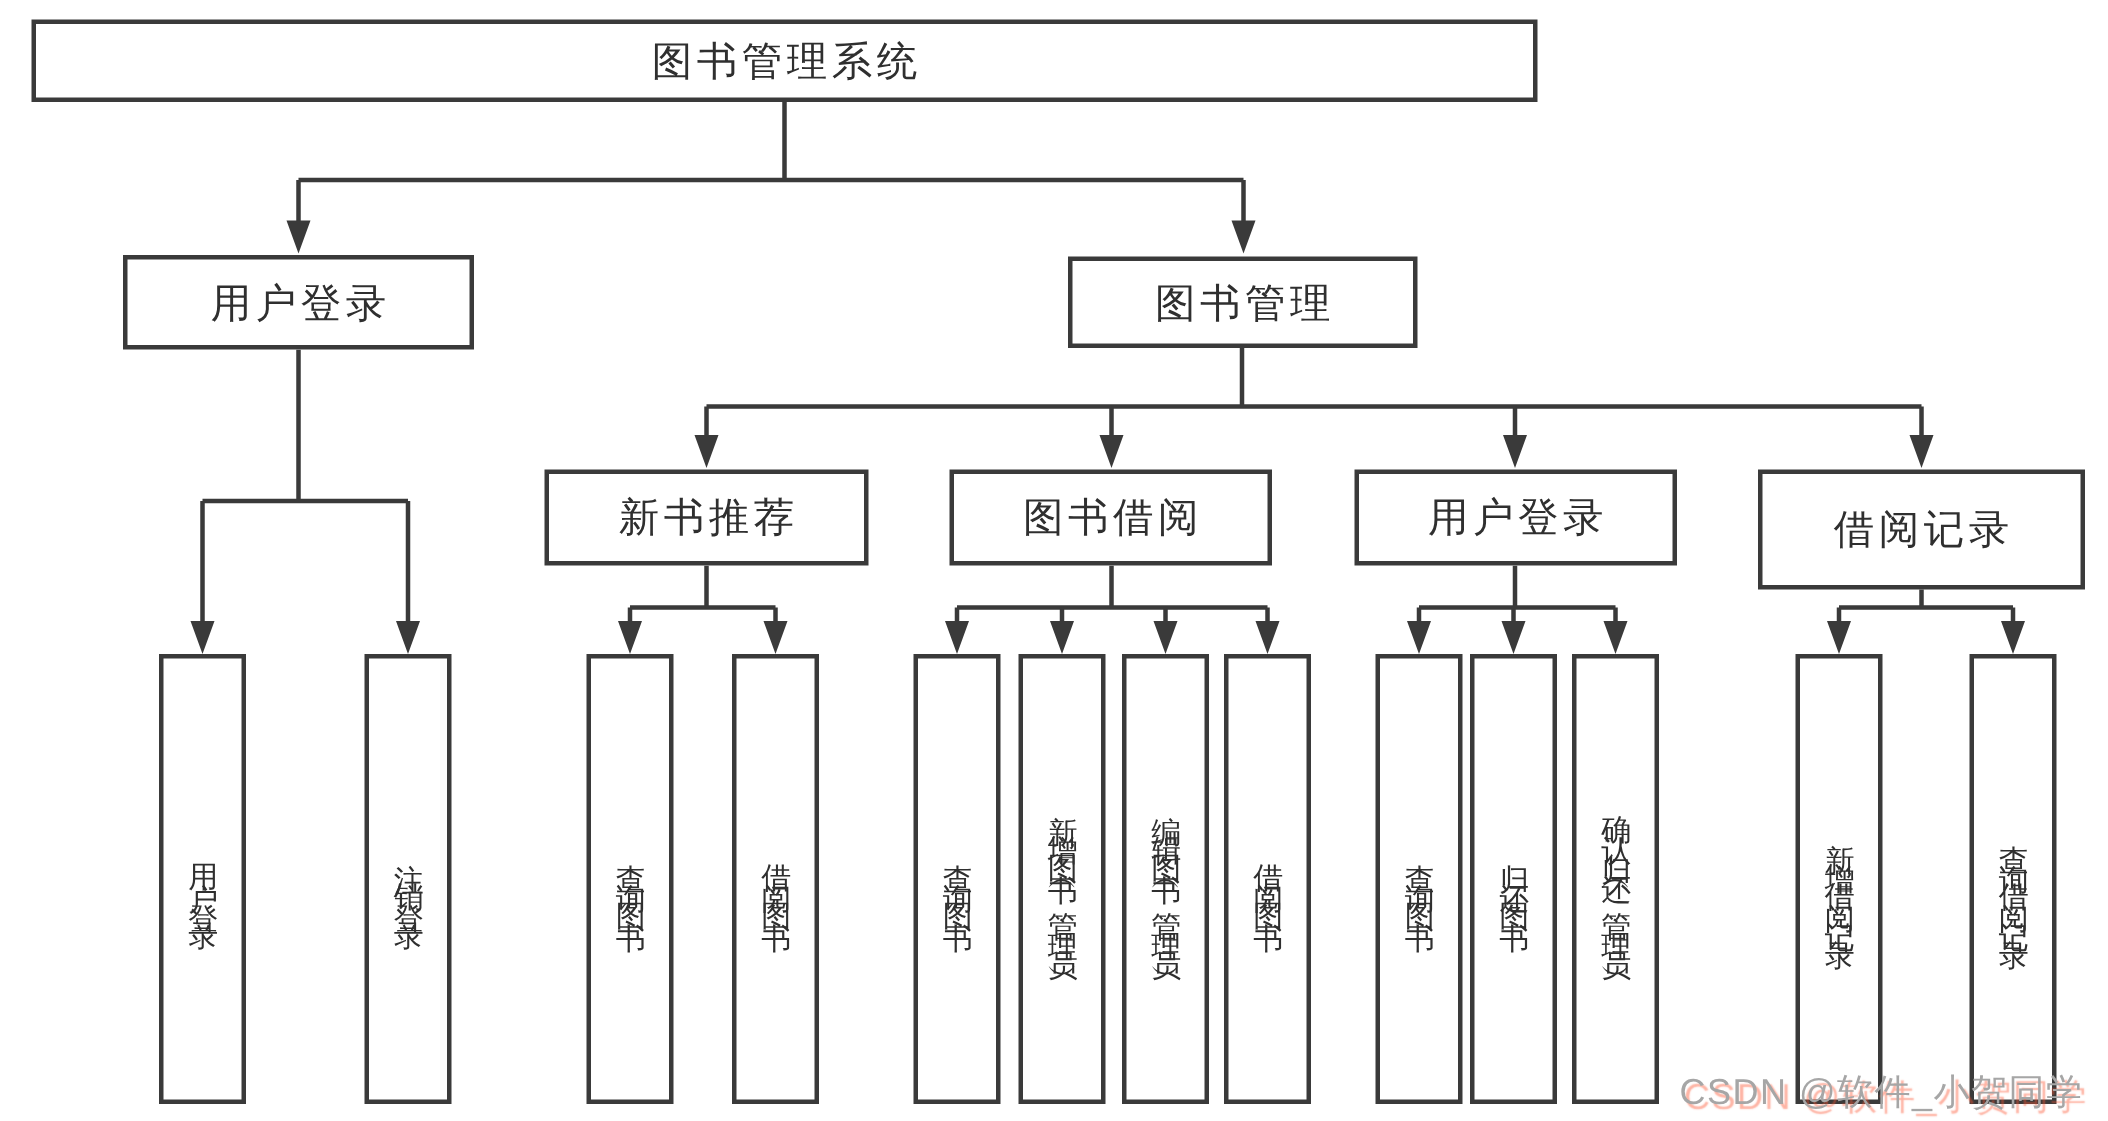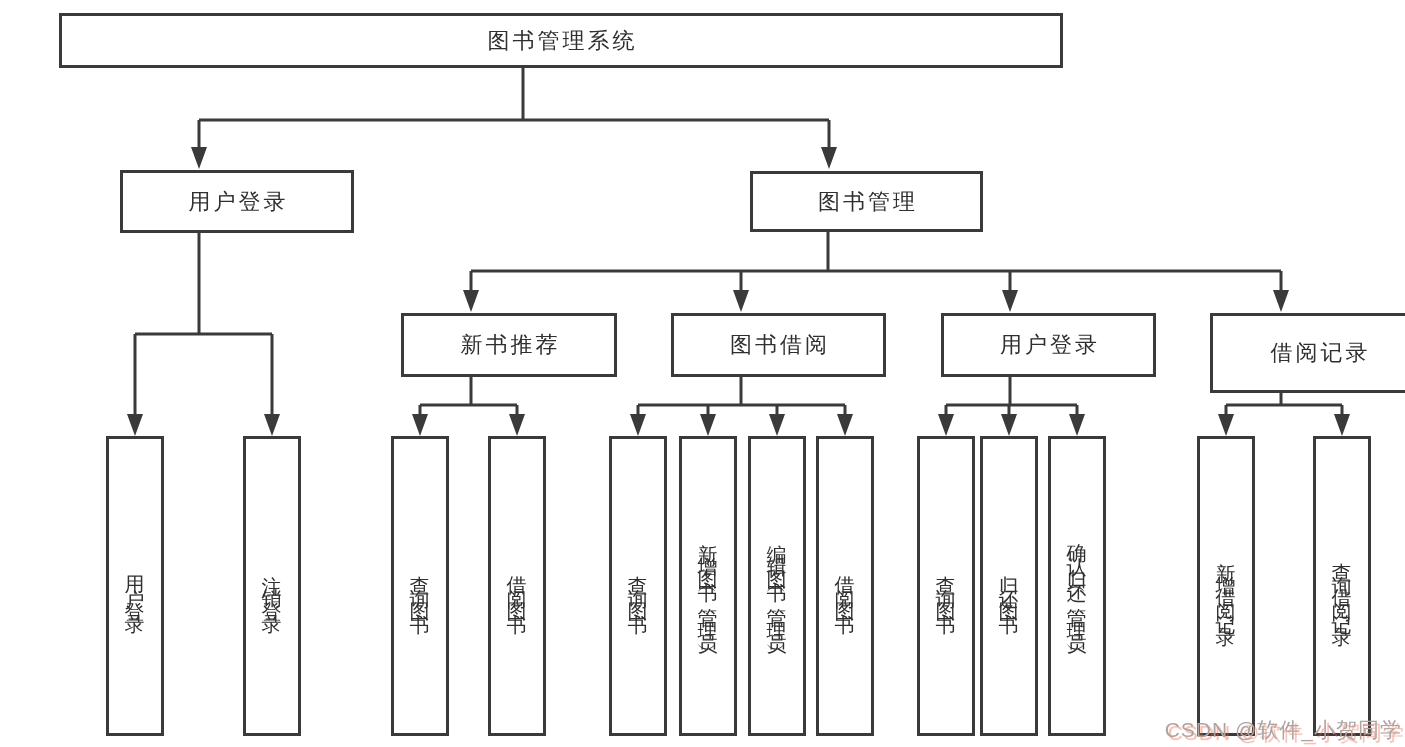--- a/index.html
+++ b/index.html
@@ -25,38 +25,37 @@
   .lines{stroke:var(--line,#3a3a3a);stroke-width:3;fill:none;}
   .heads{fill:var(--line,#3a3a3a);stroke:none;}
   .node{
     position:absolute;
     background:#fff;
     border:3px solid var(--line,#3a3a3a);
     color:var(--text,#2f2f2f);
   }
   .h-node{
     display:flex;align-items:center;justify-content:center;
-    font-size:22px;letter-spacing:3px;text-indent:3px;
+    font-size:27px;letter-spacing:3px;text-indent:3px;
     white-space:nowrap;
-    margin-left:38px;
   }
   .v-node{
     writing-mode:vertical-rl;
     text-orientation:mixed;
     text-align:center;
     font-size:20px;
     letter-spacing:13px;
     line-height:52px;
     overflow:hidden;
   }
   .watermark{
     position:absolute;
-    right:3px;bottom:3px;
+    right:16px;bottom:3px;
     z-index:5;
-    font-size:21px;
+    font-size:24px;
     letter-spacing:1px;
     color:var(--watermark-gray,#a6a6a6);
     text-shadow:3px 3px 1px rgba(252,85,49,0.45);
     white-space:nowrap;
   }
 </style>
 </head>
 <body>
 
 <div class="stage">

